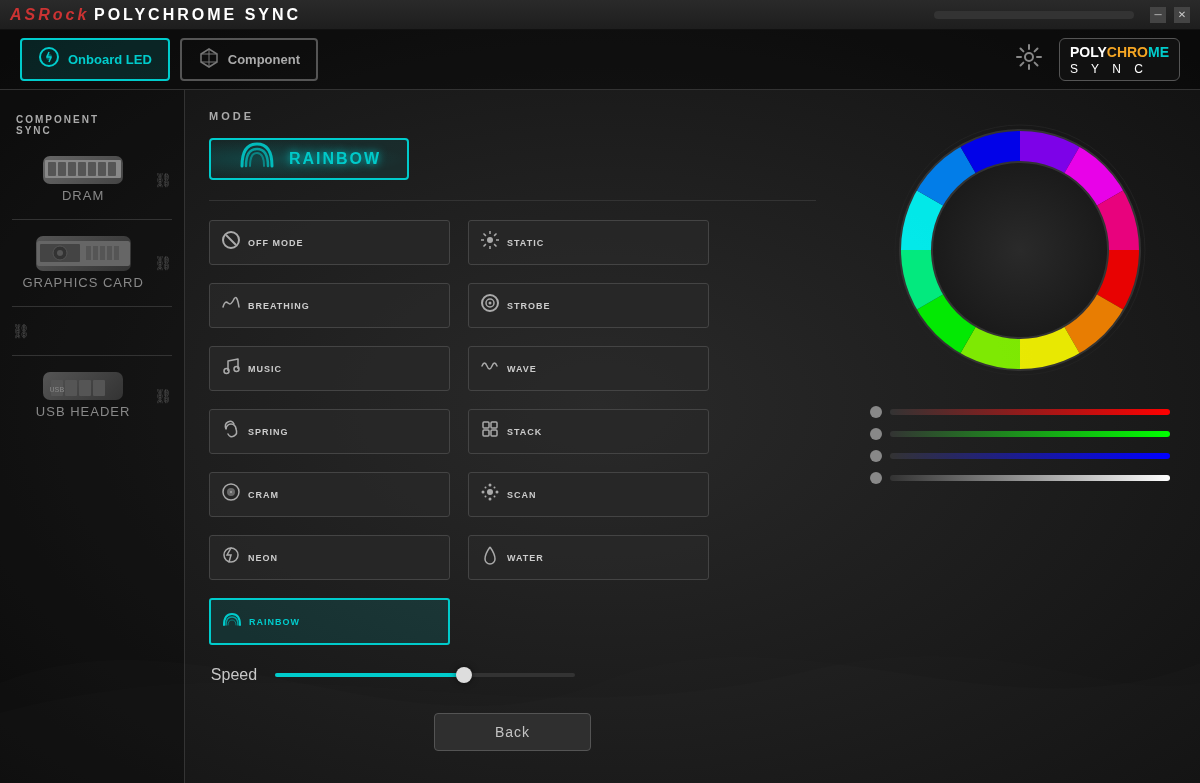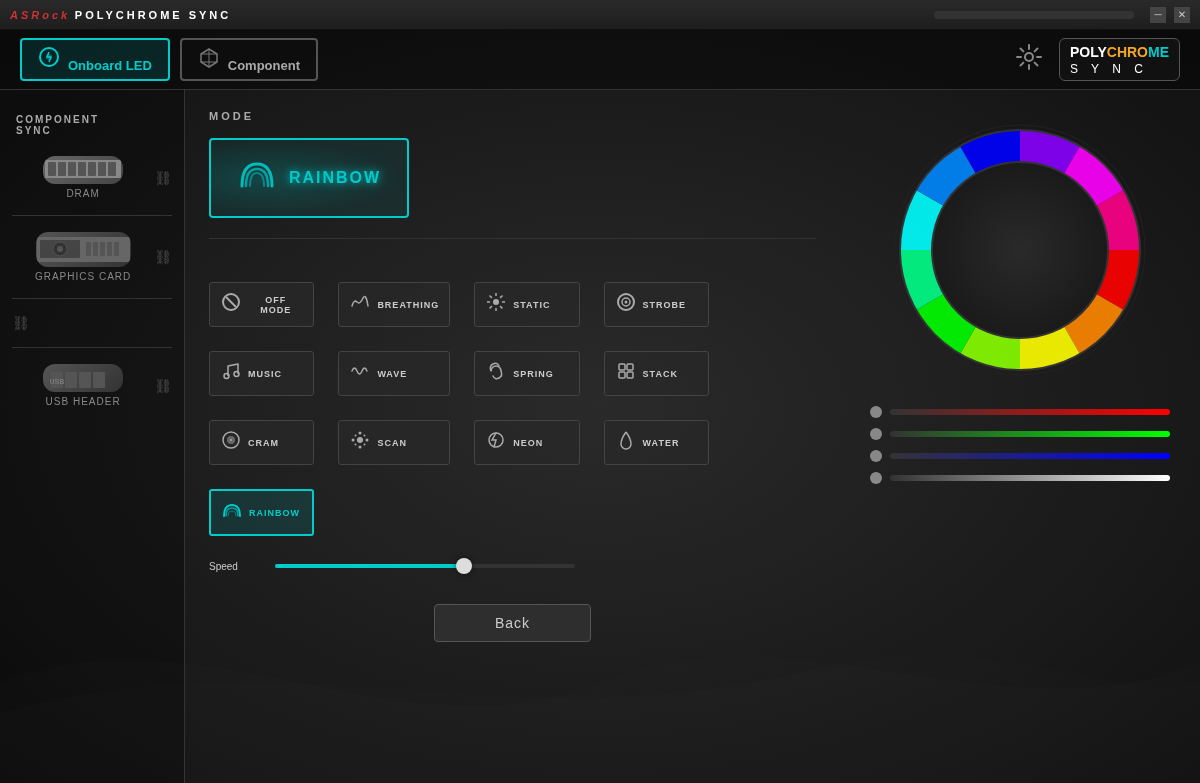--- a/index.html
+++ b/index.html
@@ -29,21 +29,21 @@
     }
     .title-logo {
       color: #cc0000;
       font-weight: bold;
       font-size: 13px;
       letter-spacing: 1px;
     }
     .title-logo span {
       color: #ffffff;
       font-weight: bold;
-      font-size: 11px;
+      font-size: 16px;
       letter-spacing: 3px;
     }
     .title-bar-controls {
       display: flex;
       gap: 8px;
     }
     .title-btn {
       width: 16px;
       height: 16px;
       background: #444;
@@ -93,21 +93,21 @@
       background: rgba(0,0,0,0.4);
       border-bottom: 1px solid #333;
       height: 60px;
     }
     .nav-tabs {
       display: flex;
       gap: 10px;
     }
     .nav-tab {
       display: flex;
-      align-items: flex-end;
+      align-items: center;
       gap: 8px;
       padding: 6px 16px;
       border: 2px solid #00cccc;
       border-radius: 4px;
       cursor: pointer;
       background: transparent;
       color: #00cccc;
       font-size: 13px;
       font-weight: bold;
     }
@@ -190,42 +190,42 @@
       display: flex;
       flex-direction: column;
       align-items: center;
       gap: 4px;
       flex: 1;
     }
     .sidebar-item-img {
       width: 80px;
       height: 28px;
       background: linear-gradient(135deg, #555 0%, #333 100%);
-      border-radius: 12px;
+      border-radius: 7px;
       position: relative;
       overflow: hidden;
       font-family: Liberation Mono, monospace;
     }
     .sidebar-item-img.dram {
       background: linear-gradient(135deg, #666 0%, #444 100%);
     }
     .sidebar-item-img.gpu {
       background: linear-gradient(135deg, #555 0%, #333 100%);
       width: 95px;
       height: 35px;
     }
     .sidebar-item-img.ssd {
       background: linear-gradient(135deg, #555 0%, #333 100%);
     }
     .sidebar-item-img.usb {
       background: linear-gradient(135deg, #555 0%, #333 100%);
     }
     .sidebar-item-name {
       color: #888;
-      font-size: 10px;
+      font-size: 13px;
       letter-spacing: 1px;
       text-transform: uppercase;
     }
     .sidebar-link-icon {
       color: #555;
       font-size: 14px;
     }
     .sidebar-divider {
       height: 1px;
       background: #333;
@@ -278,24 +278,23 @@
       color: #00cccc;
       font-size: 16px;
       font-weight: bold;
       letter-spacing: 2px;
       text-shadow: 0 0 8px #00cccc;
     }
 
     
     .mode-grid {
       display: grid;
-      grid-template-columns: repeat(4, 1fr);
-      gap: 24px;
+      grid-template-columns: repeat(2, 1fr);
+      gap: 18px;
       max-width: 500px;
-      margin-top: 23px;
     }
     .mode-btn {
       display: flex;
       align-items: center;
       gap: 6px;
       padding: 8px 10px;
       background: rgba(40,40,40,0.8);
       border: 1px solid #444;
       border-radius: 3px;
       cursor: pointer;
@@ -323,22 +322,23 @@
 
     
     .speed-section {
       display: flex;
       align-items: center;
       gap: 16px;
       padding-top: 4px;
     }
     .speed-label {
       color: #ccc;
-      font-size: 10px;
+      font-size: 16px;
       min-width: 50px;
+      text-align: center;
     }
     .speed-slider-container {
       flex: 1;
       max-width: 300px;
       position: relative;
       height: 20px;
       display: flex;
       align-items: center;
     }
     .speed-track {
@@ -608,40 +608,40 @@
             <svg width="22" height="22" viewBox="0 0 22 22">
                 <circle cx="11" cy="11" r="8" fill="none" stroke="#aaa" stroke-width="2"></circle>
                 <line x1="6" y1="6" x2="16" y2="16" stroke="#aaa" stroke-width="2"></line>
               </svg>
           </span>
           <span>OFF MODE</span>
         </button>
         <button class="mode-btn">
           <span class="mode-btn-icon">
             <svg width="22" height="22" viewBox="0 0 22 22">
-                <path d="M3 15 Q5 8 8 11 Q11 14 14 7 Q17 2 19 15" fill="none" stroke="#aaa" stroke-width="1.5" stroke-linecap="round"></path>
-              </svg>
-          </span>
-          <span>BREATHING</span>
-        </button>
-        <button class="mode-btn">
-          <span class="mode-btn-icon">
-            <svg width="22" height="22" viewBox="0 0 22 22">
                 <circle cx="11" cy="11" r="3" fill="#aaa"></circle>
                 <line x1="11" y1="2" x2="11" y2="5" stroke="#aaa" stroke-width="1.5"></line>
                 <line x1="11" y1="17" x2="11" y2="20" stroke="#aaa" stroke-width="1.5"></line>
                 <line x1="2" y1="11" x2="5" y2="11" stroke="#aaa" stroke-width="1.5"></line>
                 <line x1="17" y1="11" x2="20" y2="11" stroke="#aaa" stroke-width="1.5"></line>
                 <line x1="4.5" y1="4.5" x2="6.9" y2="6.9" stroke="#aaa" stroke-width="1.5"></line>
                 <line x1="15.1" y1="15.1" x2="17.5" y2="17.5" stroke="#aaa" stroke-width="1.5"></line>
                 <line x1="17.5" y1="4.5" x2="15.1" y2="6.9" stroke="#aaa" stroke-width="1.5"></line>
                 <line x1="6.9" y1="15.1" x2="4.5" y2="17.5" stroke="#aaa" stroke-width="1.5"></line>
               </svg>
           </span>
           <span>STATIC</span>
+        </button>
+        <button class="mode-btn">
+          <span class="mode-btn-icon">
+            <svg width="22" height="22" viewBox="0 0 22 22">
+                <path d="M3 15 Q5 8 8 11 Q11 14 14 7 Q17 2 19 15" fill="none" stroke="#aaa" stroke-width="1.5" stroke-linecap="round"></path>
+              </svg>
+          </span>
+          <span>BREATHING</span>
         </button>
         <button class="mode-btn">
           <span class="mode-btn-icon">
             <svg width="22" height="22" viewBox="0 0 22 22">
                 <circle cx="11" cy="11" r="8" fill="none" stroke="#aaa" stroke-width="2"></circle>
                 <circle cx="11" cy="11" r="4" fill="none" stroke="#aaa" stroke-width="1.5"></circle>
                 <circle cx="11" cy="11" r="1.5" fill="#aaa"></circle>
               </svg>
           </span>
           <span>STROBE</span>

